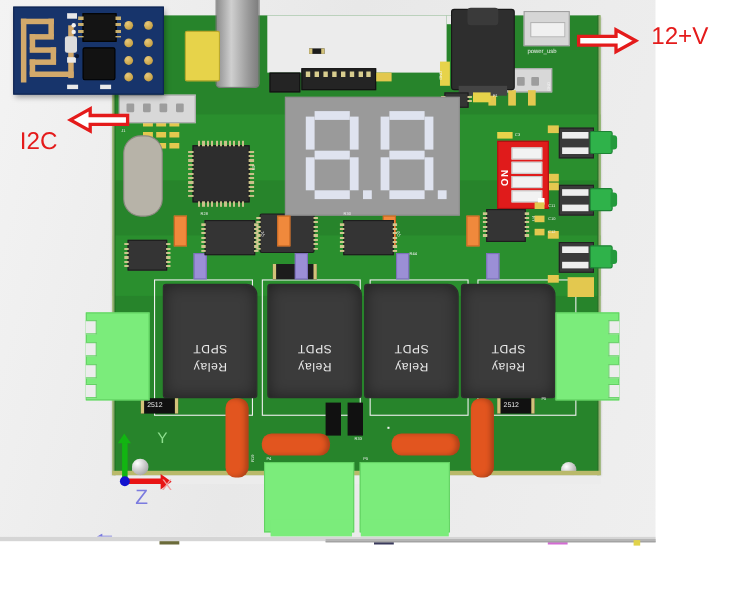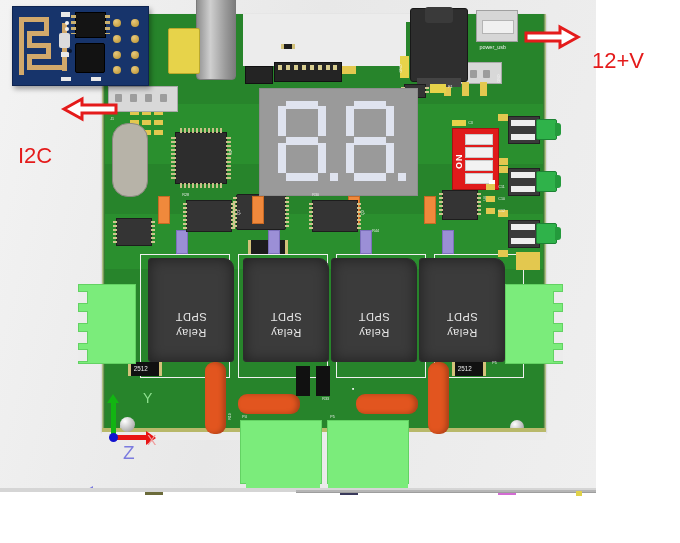--- a/index.html
+++ b/index.html
@@ -130,21 +130,21 @@
   .esp-soc{position:absolute;left:62px;top:36px;width:28px;height:28px;background:#121212;
            border:1px solid #000;border-radius:2px;}
   .esp-shield{position:absolute;left:46px;top:26px;width:11px;height:15px;background:#dcdcdc;border-radius:2px;}
   .esp-pads{position:absolute;left:100px;top:12px;width:32px;height:55px;}
   .esp-pads span{position:absolute;width:8px;height:8px;border-radius:50%;
                  background:radial-gradient(circle at 35% 30%,#e8c87a,#b8912f);}
   .esp-dot{position:absolute;width:5px;height:5px;border-radius:50%;background:#0d1f45;}
   .esp-smd{position:absolute;background:#e9e9e9;}
 
   
-  .label{position:absolute;color:#e41b1b;font-size:22px;font-family:"Liberation Sans",sans-serif;margin-top:28px;}
+  .label{position:absolute;color:#e41b1b;font-size:22px;font-family:"Liberation Sans",sans-serif;}
   .label-i2c{left:18px;top:115px;}
   .label-12v{left:592px;top:20px;}
   .arrow{position:absolute;}
 
   
   .axis{position:absolute;left:100px;top:392px;width:80px;height:70px;}
   .ax-y{position:absolute;left:11px;top:10px;width:5px;height:36px;background:#12b512;}
   .ax-y::before{content:"";position:absolute;left:-4px;top:-8px;border-left:6px solid transparent;
                 border-right:6px solid transparent;border-bottom:9px solid #12b512;}
   .ax-x{position:absolute;left:14px;top:43px;width:33px;height:5px;background:#e81414;}

